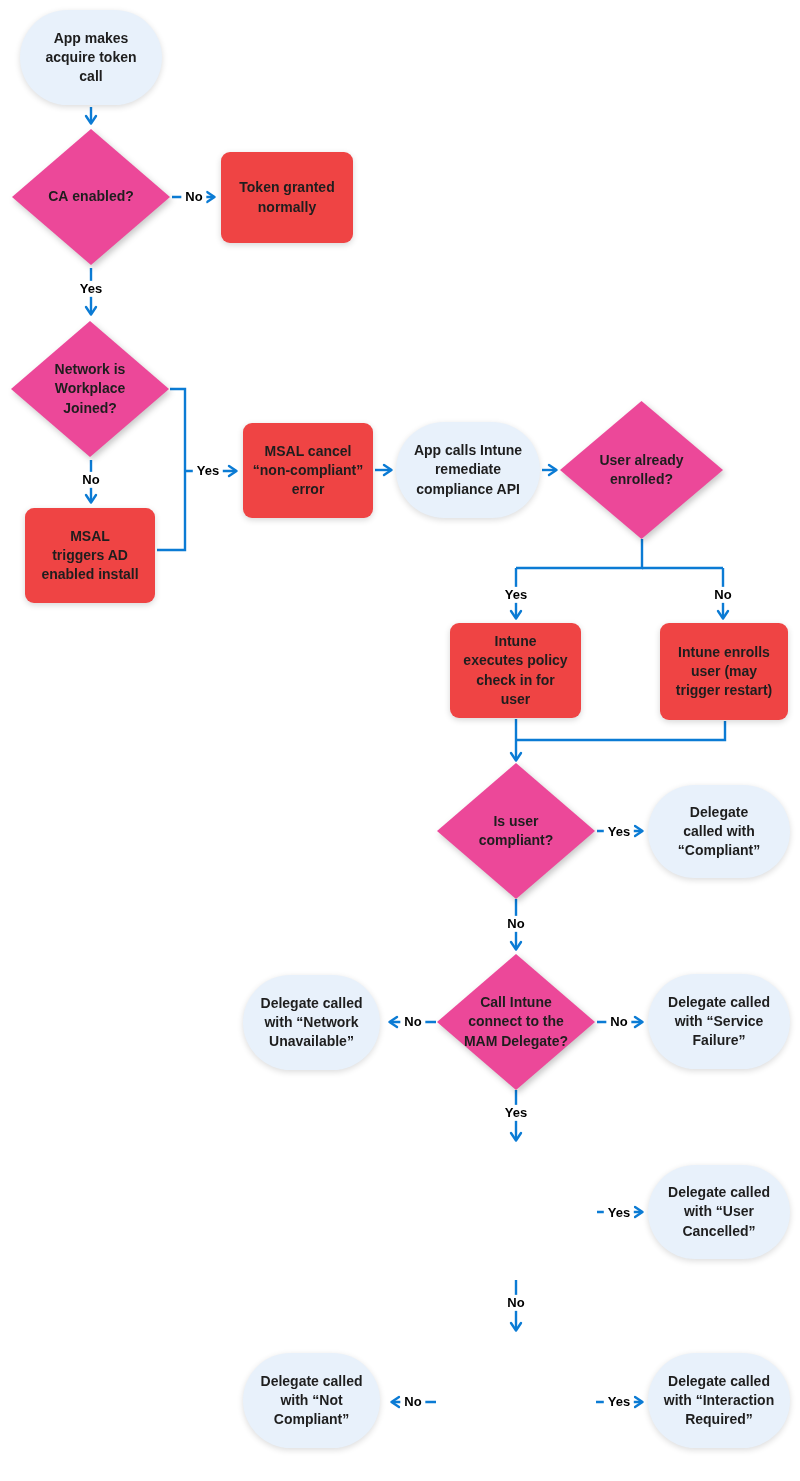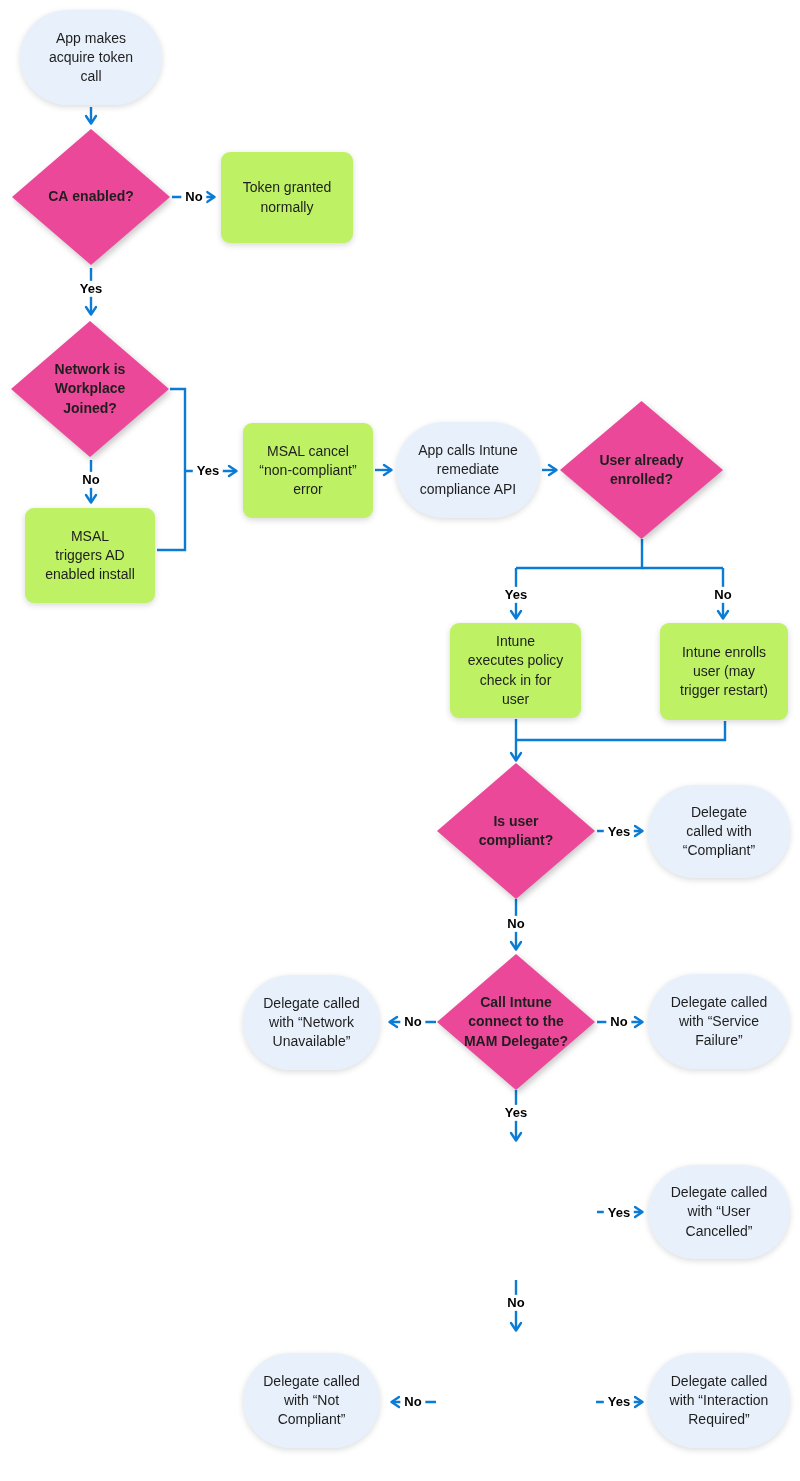--- a/index.html
+++ b/index.html
@@ -3,25 +3,25 @@
 <meta charset="utf-8">
 <style>
   html,body{margin:0;padding:0;background:#ffffff;}
   #canvas{
     position:relative;width:800px;height:1481px;background:#ffffff;overflow:hidden;
     font-family:"Liberation Sans","DejaVu Sans",sans-serif;
   }
   #edges{position:absolute;left:0;top:0;width:800px;height:1481px;}
   .node{
     position:absolute;display:flex;align-items:center;justify-content:center;
-    text-align:center;font-size:14px;font-weight:400;color:#1e1e1e;
+    text-align:center;font-size:14px;font-weight:700;color:#1e1e1e;
     line-height:1.38;white-space:pre-line;box-sizing:border-box;padding:4px;
   }
   .ellipse{background:#e8f1fb;border-radius:50px;box-shadow:0 2px 6px rgba(0,0,0,.14);}
-  .rect{background:#bef264;border-radius:9px;box-shadow:0 2px 6px rgba(0,0,0,.16);}
+  .rect{background:#ef4444;border-radius:9px;box-shadow:0 2px 6px rgba(0,0,0,.16);}
   .dwrap{position:absolute;filter:drop-shadow(2px 3px 3px rgba(0,0,0,.22));}
   .diamond{
     width:100%;height:100%;background:#ec4899;
     clip-path:polygon(50% 0,100% 50%,50% 100%,0 50%);
     display:flex;align-items:center;justify-content:center;text-align:center;
     font-size:14px;font-weight:600;color:#1e1e1e;line-height:1.38;white-space:pre-line;
     box-sizing:border-box;padding:6px 26px;
   }
   .bold{font-weight:800;}
   .elabel{

